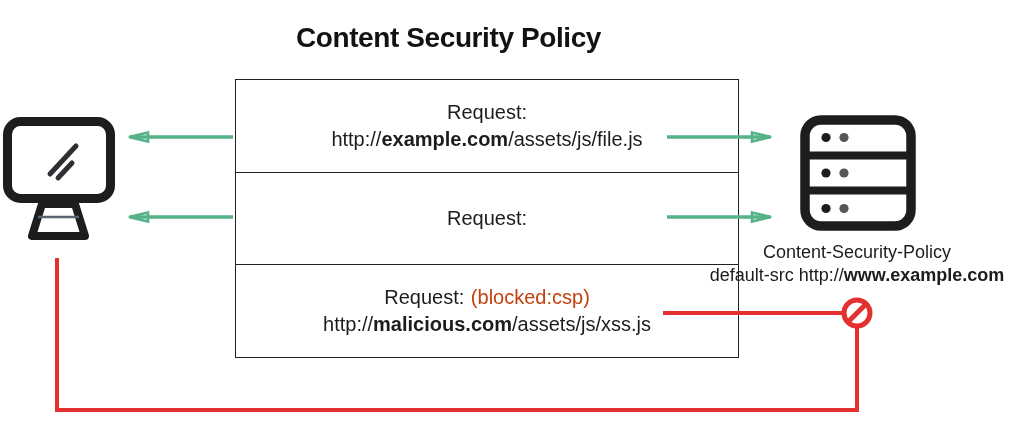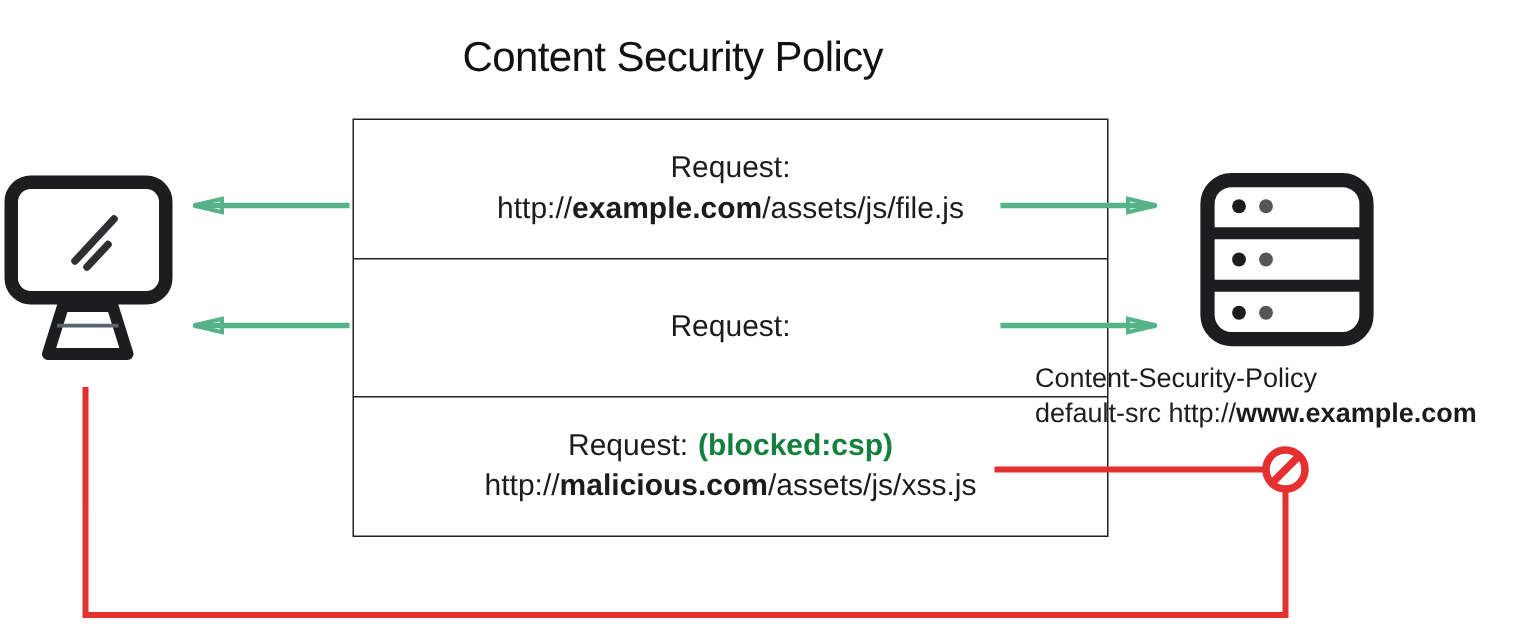--- a/index.html
+++ b/index.html
@@ -2,39 +2,39 @@
 <html><head>
 <meta charset="utf-8">
 <style>
   html,body { margin:0; padding:0; background:#ffffff; }
   .canvas {
     position:relative; width:1024px; height:425px; background:#ffffff;
     font-family:"Liberation Sans", sans-serif; color:#1c1c1e; overflow:hidden;
   }
   .title {
     position:absolute; left:235px; top:22px; width:427px;
-    text-align:center; font-size:28px; font-weight:400; color:#111214;
+    text-align:center; font-size:28px; font-weight:700; color:#111214;
     letter-spacing:-0.4px;
   }
   .request-box {
     position:absolute; left:235px; top:79px; width:504px; height:279px;
     border:1.6px solid #1f2023; box-sizing:border-box;
     display:flex; flex-direction:column; background:#fff;
   }
   .request-row {
     flex:1 1 0; display:flex; flex-direction:column;
     align-items:center; justify-content:center;
     font-size:20px; line-height:27px; text-align:center;
   }
   .request-row + .request-row { border-top:1.6px solid #1f2023; }
   .domain { font-weight:700; }
-  .blocked-note:not(:empty) { color:#15803d; margin-left:0.33em;font-weight:bold; }
+  .blocked-note:not(:empty) { color:#c2410c; margin-left:0.33em; }
   .server-caption {
     position:absolute; left:690px; top:241px; width:334px;
-    font-size:18px; line-height:23px; color:#1c1c1e;
+    text-align:center; font-size:18px; line-height:23px; color:#1c1c1e;
   }
   .server-caption .line1 { font-weight:500; }
   .icon-svg { position:absolute; }
   .connector-layer { position:absolute; left:0; top:0; pointer-events:none; }
 </style>
 </head>
 <body>
 
 <div class="canvas">
 

